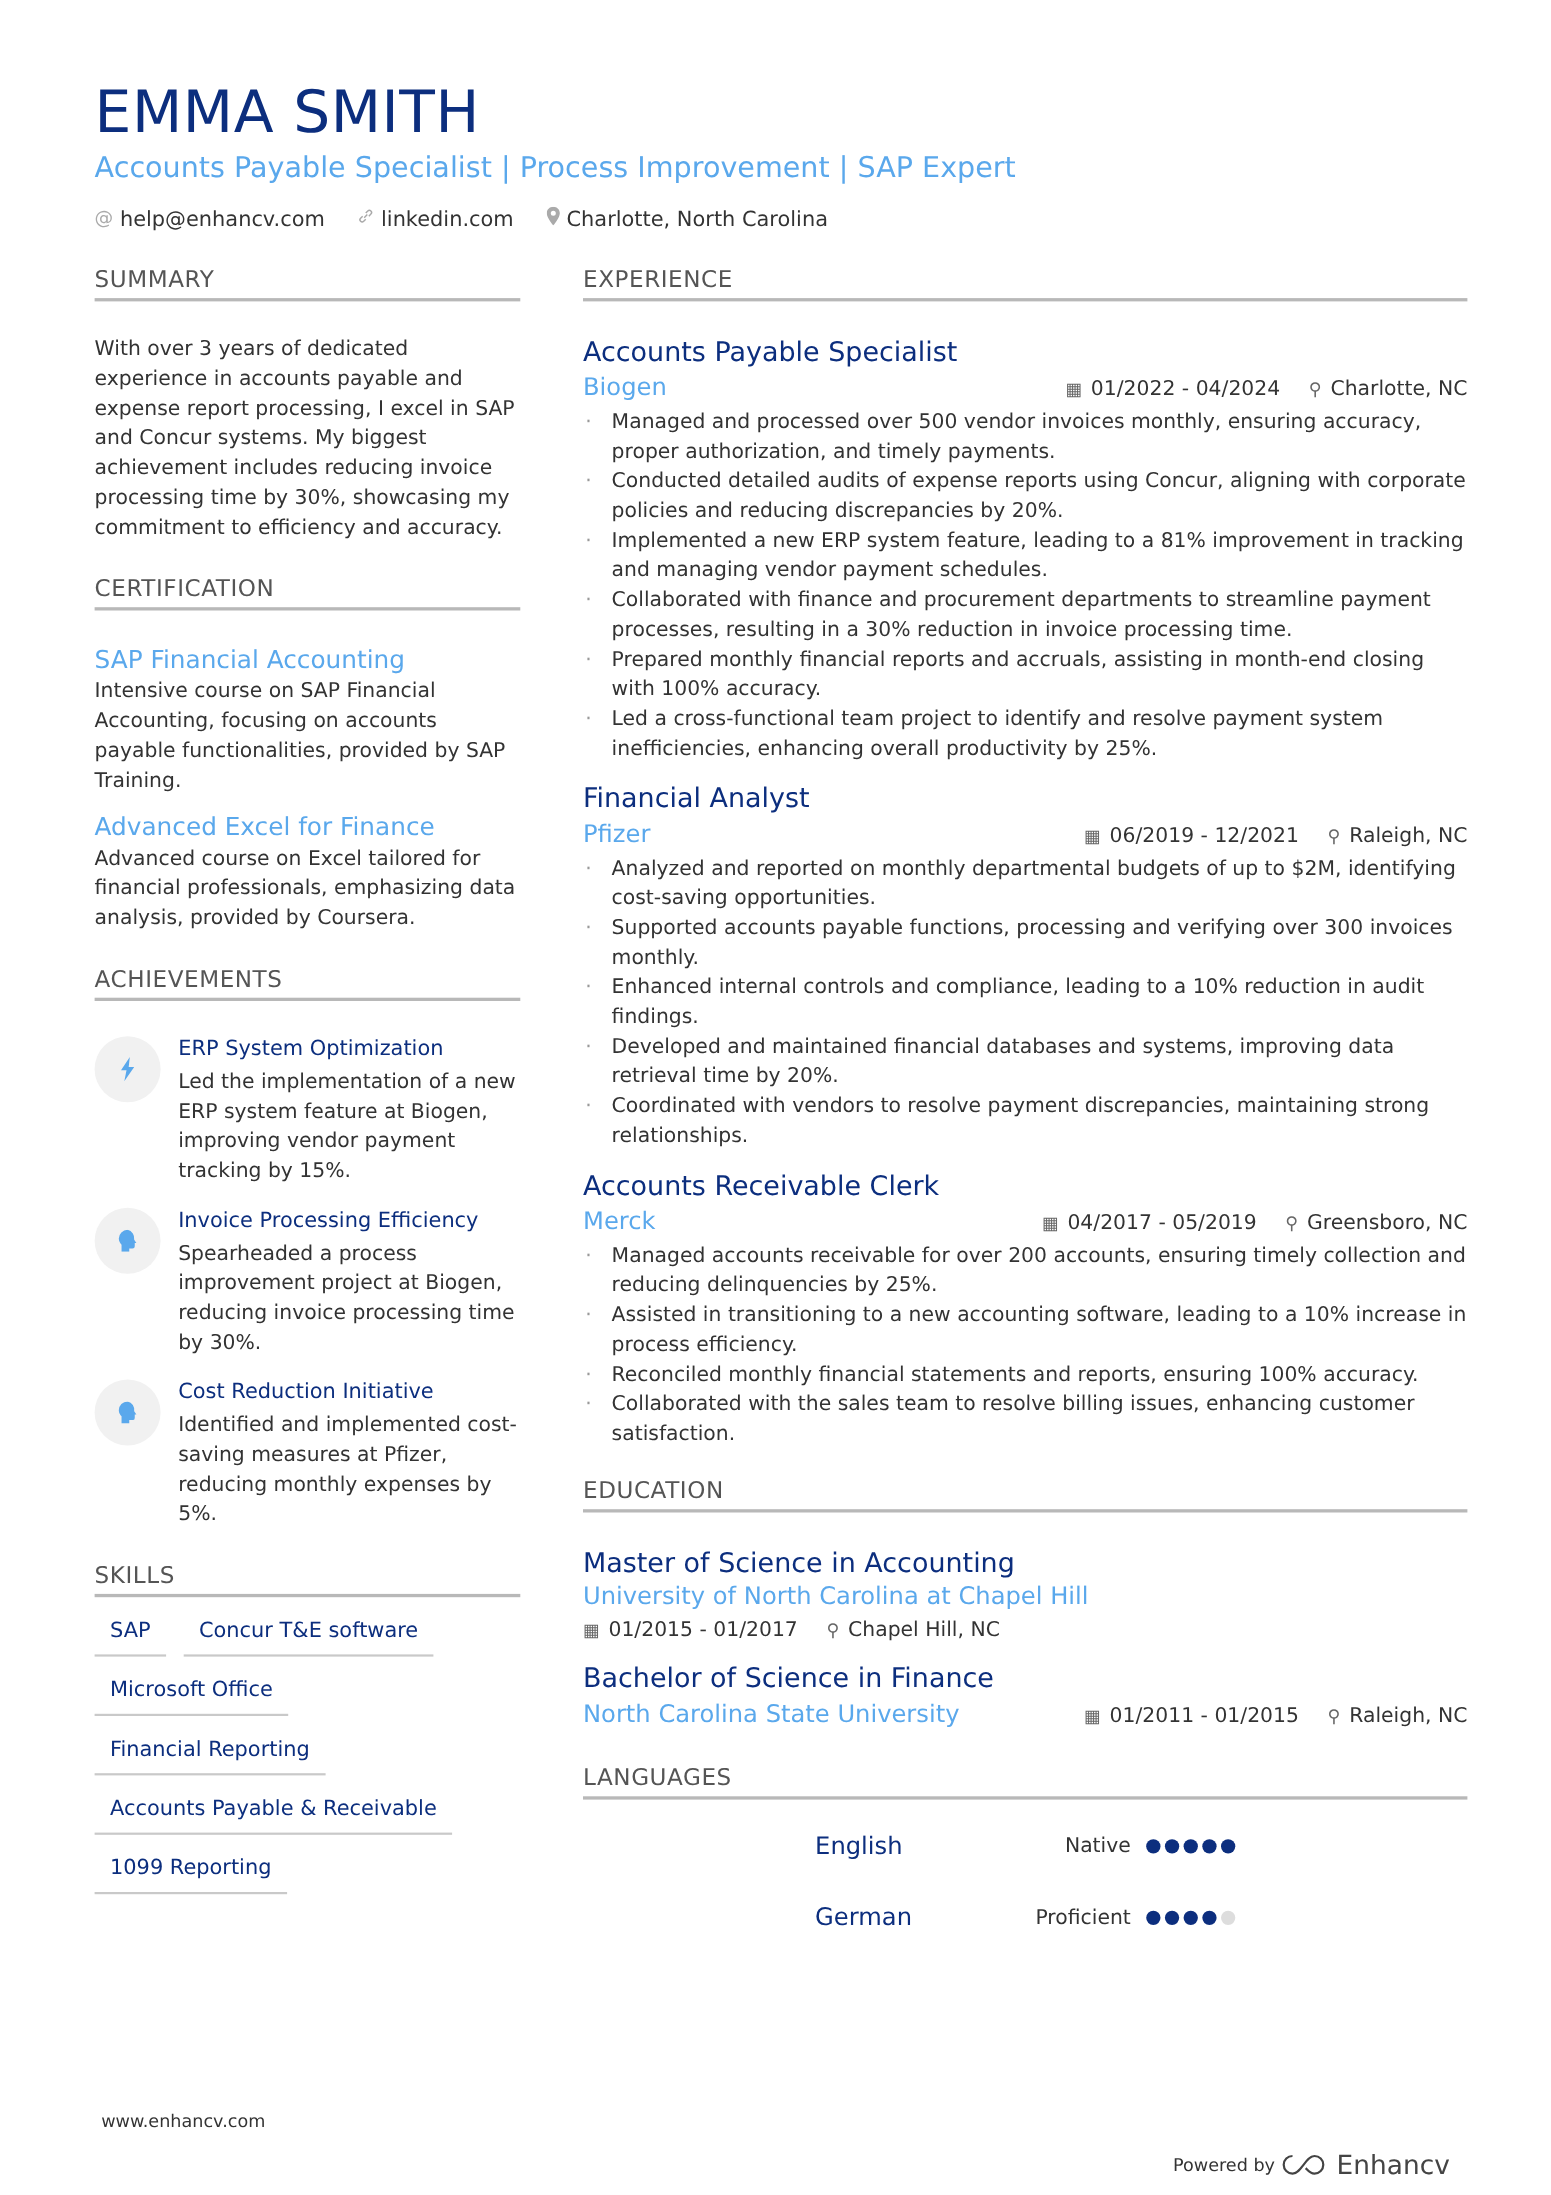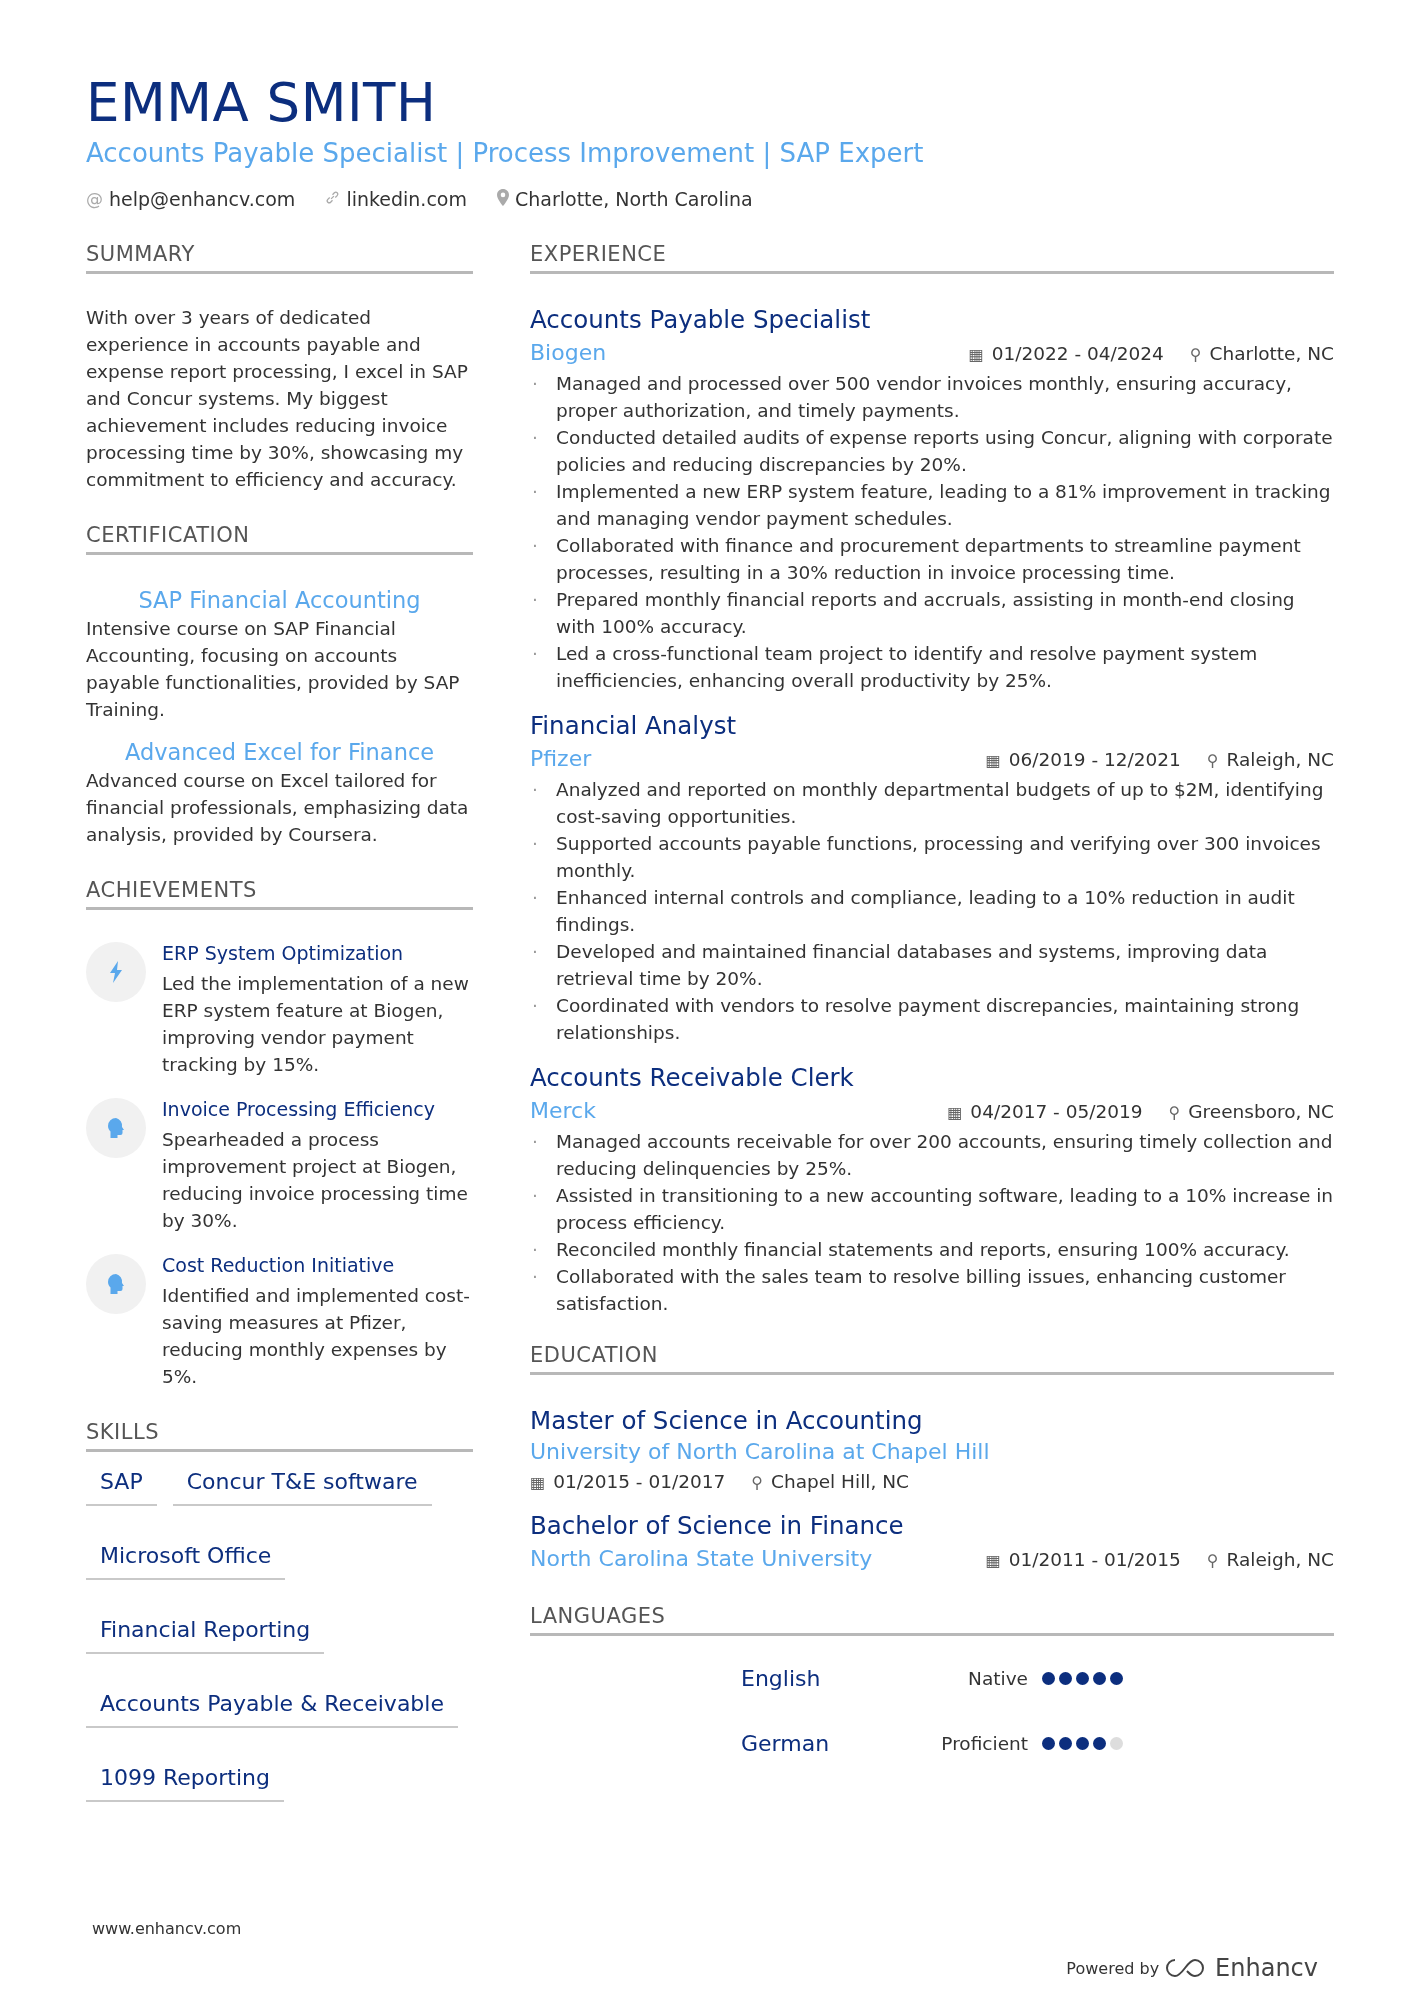--- a/index.html
+++ b/index.html
@@ -10,32 +10,32 @@
   .name { font-size: 53px; color: #0c2e7e; font-weight: 400; letter-spacing: 0.5px; line-height: 62px; }
   .headline { font-size: 26px; color: #5aa8ec; line-height: 34px; margin-top: 2px; }
   .contacts { display: flex; gap: 30px; margin-top: 18px; font-size: 19px; color: #333; align-items: center; }
   .contact { display: flex; align-items: center; gap: 6px; }
   .cicon { color: #aaa; font-size: 17px; }
 
   .left { position: absolute; left: 86px; top: 240px; width: 387px; }
   .right { position: absolute; left: 530px; top: 240px; width: 804px; }
   .sec-title { font-size: 21px; color: #555; letter-spacing: 0.5px; line-height: 28px; padding-bottom: 3px; border-bottom: 3px solid #b8b8b8; margin-bottom: 30px; text-transform: uppercase; }
   .para { font-size: 18.5px; line-height: 27px; color: #333; }
-  .cert-title { font-size: 22.5px; color: #5aa8ec; line-height: 30px; margin-top: 0; text-align: center; }
+  .cert-title { font-size: 22.5px; color: #5aa8ec; line-height: 30px; margin-top: 0; }
   .cert-desc { font-size: 18.5px; line-height: 27px; color: #333; margin-bottom: 14px; }
   .section { margin-bottom: 28px; }
 
   .ach { display: flex; gap: 16px; margin-bottom: 18px; }
   .ach-icon { width: 60px; height: 60px; border-radius: 50%; background: #f1f1f1; flex: 0 0 60px; display: flex; align-items: center; justify-content: center; color: #5aa8ec; font-size: 22px; margin-top: 2px; }
   .ach-body { flex: 1; }
   .ach-title { font-size: 19px; color: #0c2e7e; line-height: 27px; margin-bottom: 3px; }
   .ach-desc { font-size: 18.5px; line-height: 27px; color: #333; }
 
   .skills { display: flex; flex-wrap: wrap; column-gap: 16px; row-gap: 0; }
-  .skill { font-size: 22px; color: #0c2e7e; padding: 14px 14px 10px 14px; border-bottom: 2px solid #c9c9c9; margin-bottom: 24px; line-height: 24px; }
+  .skill { font-size: 19px; color: #0c2e7e; padding: 14px 14px 10px 14px; border-bottom: 2px solid #c9c9c9; margin-bottom: 4px; line-height: 24px; }
   .skills-row-break { flex-basis: 100%; height: 0; }
 
   .job { margin-bottom: 16px; }
   .job-title { font-size: 24.5px; color: #0c2e7e; line-height: 32px; }
   .job-sub { display: flex; justify-content: space-between; align-items: center; margin-top: 2px; }
   .company { font-size: 22px; color: #5aa8ec; line-height: 30px; }
   .meta { display: flex; gap: 26px; font-size: 18.5px; color: #333; }
   .meta span.ic { color: #666; margin-right: 8px; font-size: 16px; }
   .bullets { list-style: none; margin-top: 2px; }
   .bullets li { position: relative; padding-left: 26px; font-size: 18.5px; line-height: 27px; color: #333; }

